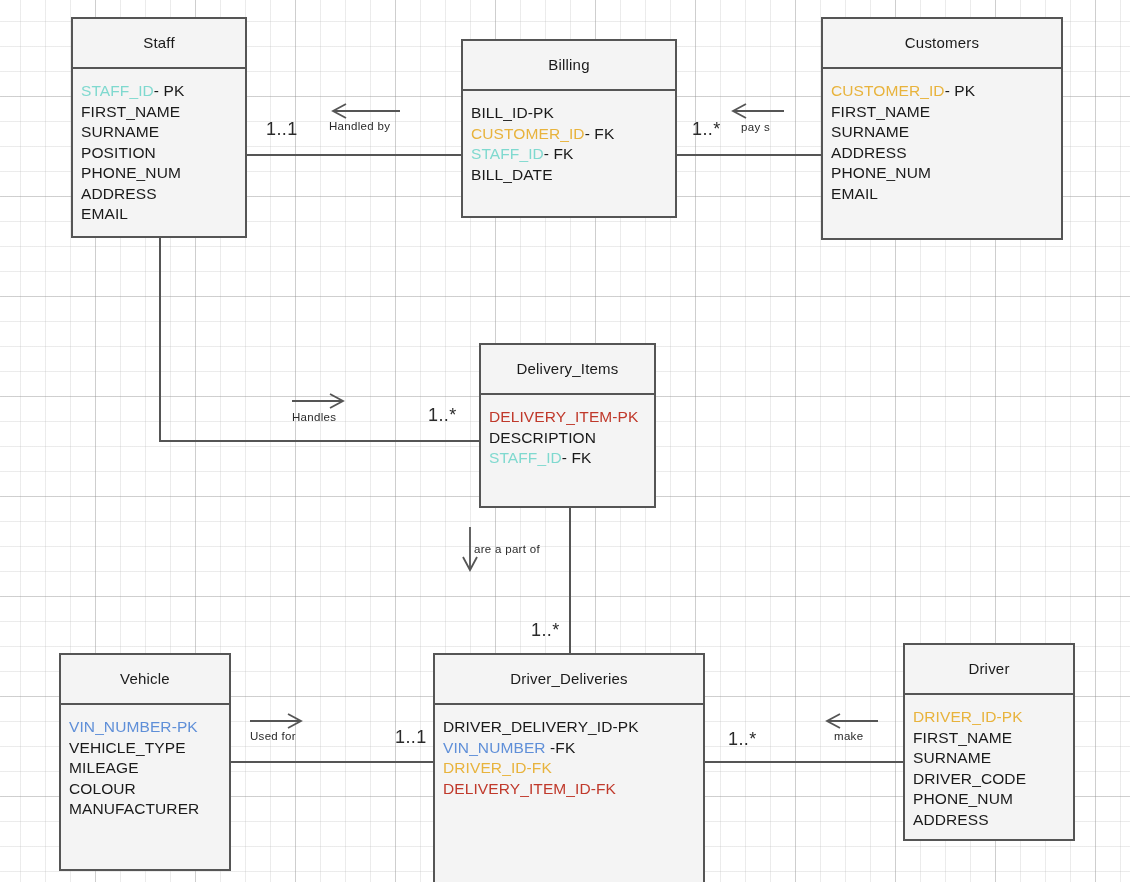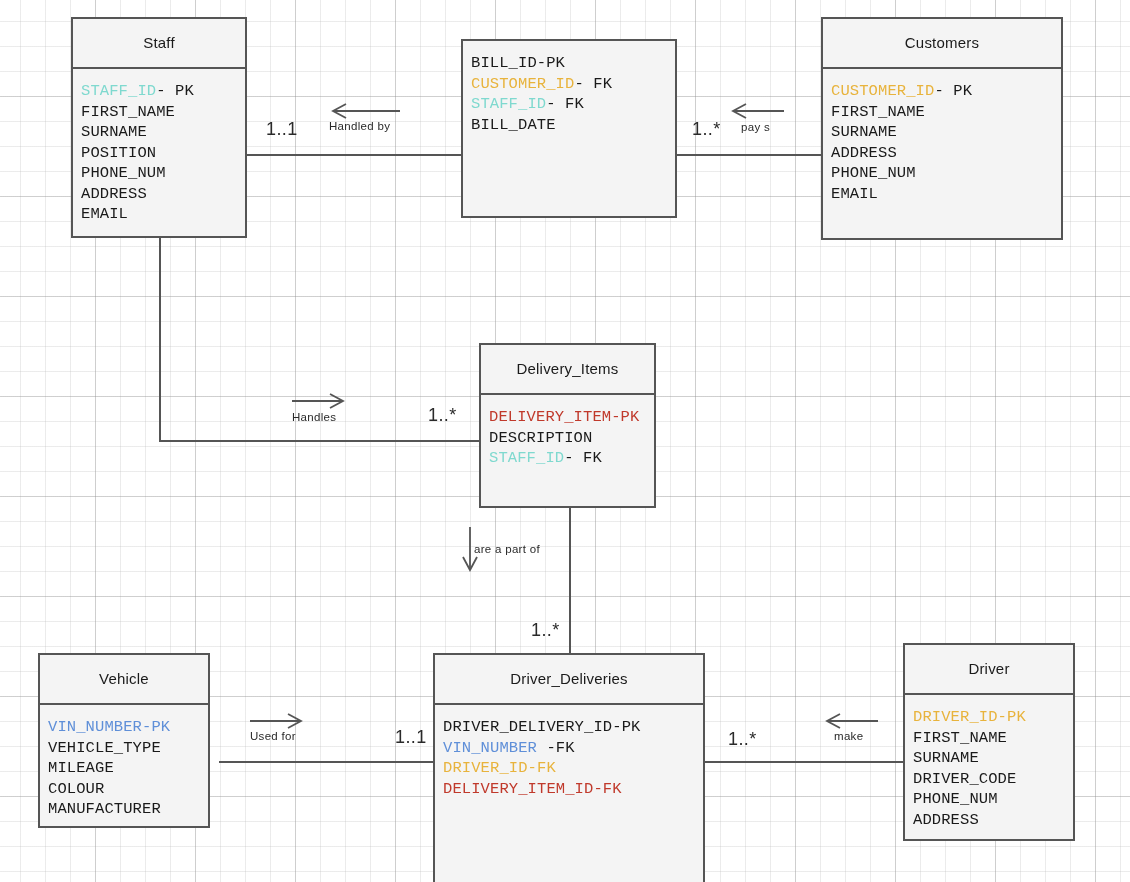--- a/index.html
+++ b/index.html
@@ -46,21 +46,20 @@
     font-size: 15px;
     color: #1a1a1a;
     border-bottom: 2px solid #555555;
     letter-spacing: 0.2px;
     white-space: nowrap;
     overflow: hidden;
   }
   .entity-attrs {
     box-sizing: border-box;
     padding: 12px 8px 8px 8px;
-    font-family: Liberation Mono, monospace;
   }
   .attr {
     font-size: 15.5px;
     line-height: 20.5px;
     color: #1a1a1a;
     white-space: nowrap;
     letter-spacing: 0.1px;
   }
   .attr .c-teal   { color: #7fd9cf; }
   .attr .c-gold   { color: #e8b33c; }
@@ -186,20 +185,21 @@
         <div class="attr"><span class="c-black">FIRST_NAME</span></div>
         <div class="attr"><span class="c-black">SURNAME</span></div>
         <div class="attr"><span class="c-black">POSITION</span></div>
         <div class="attr"><span class="c-black">PHONE_NUM</span></div>
         <div class="attr"><span class="c-black">ADDRESS</span></div>
         <div class="attr"><span class="c-black">EMAIL</span></div>
       </div>
   </div>
 
   <div class="entity" style="left:461px; top:39px; width:216px; height:179px;">
+    <div class="entity-title">Billing</div>
     <div class="entity-attrs">
         <div class="attr"><span class="c-black">BILL_ID</span><span class="c-black">-PK</span></div>
         <div class="attr"><span class="c-gold">CUSTOMER_ID</span><span class="c-black">- FK</span></div>
         <div class="attr"><span class="c-teal">STAFF_ID</span><span class="c-black">- FK</span></div>
         <div class="attr"><span class="c-black">BILL_DATE</span></div>
       </div>
   </div>
 
   <div class="entity" style="left:821px; top:17px; width:242px; height:223px;">
     <div class="entity-title">Customers</div>
@@ -215,21 +215,21 @@
 
   <div class="entity" style="left:479px; top:343px; width:177px; height:165px;">
     <div class="entity-title">Delivery_Items</div>
     <div class="entity-attrs">
         <div class="attr"><span class="c-red">DELIVERY_ITEM-PK</span></div>
         <div class="attr"><span class="c-black">DESCRIPTION</span></div>
         <div class="attr"><span class="c-teal">STAFF_ID</span><span class="c-black">- FK</span></div>
       </div>
   </div>
 
-  <div class="entity" style="left:38px; top:653px; width:172px; height:175px;">
+  <div class="entity" style="left:59px; top:653px; width:172px; height:218px;">
     <div class="entity-title">Vehicle</div>
     <div class="entity-attrs">
         <div class="attr"><span class="c-blue">VIN_NUMBER-PK</span></div>
         <div class="attr"><span class="c-black">VEHICLE_TYPE</span></div>
         <div class="attr"><span class="c-black">MILEAGE</span></div>
         <div class="attr"><span class="c-black">COLOUR</span></div>
         <div class="attr"><span class="c-black">MANUFACTURER</span></div>
       </div>
   </div>
 

